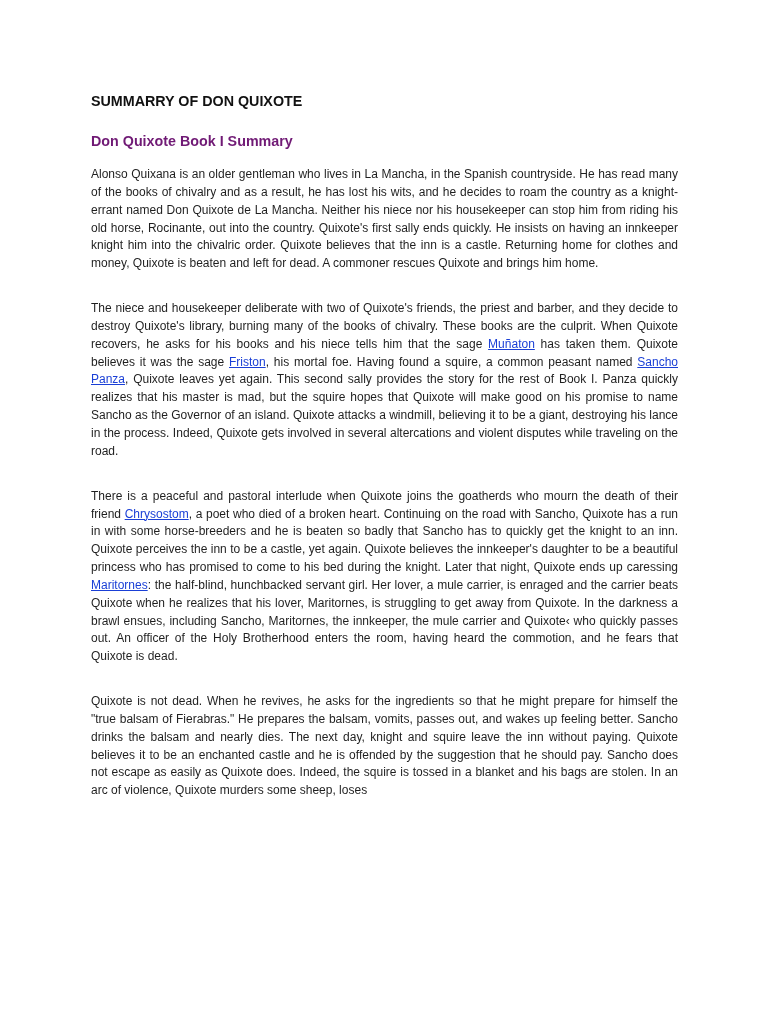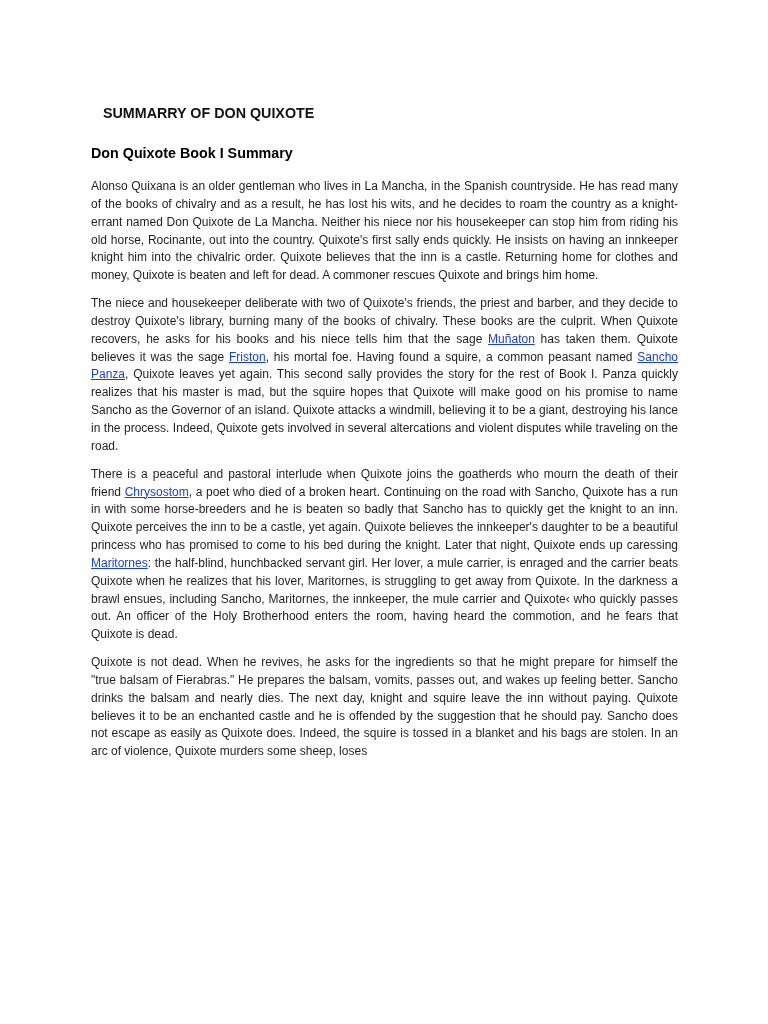--- a/index.html
+++ b/index.html
@@ -18,39 +18,39 @@
   .page {
     position: absolute;
     left: 91px;
     top: 92px;
     width: 587px;
   }
   .doc-title {
     font-weight: bold;
     font-size: 14.3px;
     line-height: 18px;
-    margin: 12px;
+    margin: 0;
     color: #111;
   }
   .section-title {
     font-weight: bold;
     font-size: 14.3px;
     line-height: 18px;
     margin: 22px 0 0 0;
-    color: #000000;
+    color: #701a75;
   }
   .para {
     font-size: 12px;
     line-height: 17.85px;
     text-align: justify;
     margin: 16px 0 0 0;
     color: #1f1f1f;
   }
   .para + .para {
-    margin-top: 10px;
+    margin-top: 27px;
   }
   .para a {
     color: #1a3fd6;
     text-decoration: underline;
   }
 </style>
 </head>
 <body>
 
 <div class="page">

